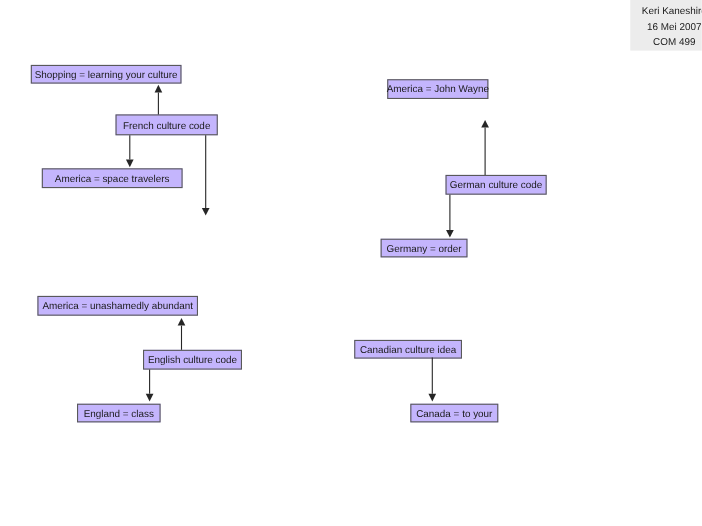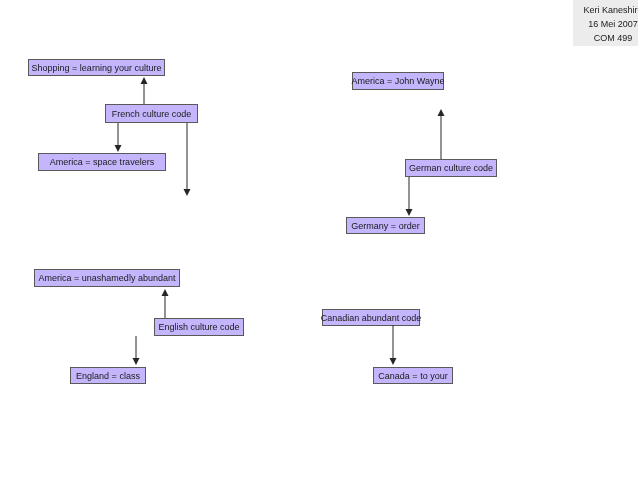--- a/index.html
+++ b/index.html
@@ -39,21 +39,21 @@
     text-align: center;
   }
   .n-shopping         { left: 28px;  top: 59px;  width: 137px; height: 17px; }
   .n-french           { left: 105px; top: 104px; width: 93px;  height: 19px; }
   .n-america-space    { left: 38px;  top: 153px; width: 128px; height: 18px; }
   .n-france-idea      { left: 178px; top: 197px; width: 69px;  height: 18px; }
   .n-america-wayne    { left: 352px; top: 72px;  width: 92px; height: 18px; }
   .n-german           { left: 405px; top: 159px; width: 92px;  height: 18px; }
   .n-germany-order    { left: 346px; top: 217px; width: 79px;  height: 17px; }
   .n-america-abundant { left: 34px;  top: 269px; width: 146px; height: 18px; }
-  .n-english          { left: 130px; top: 318px; width: 90px;  height: 18px; margin-left: 24px; }
+  .n-english          { left: 130px; top: 318px; width: 90px;  height: 18px; }
   .n-england-class    { left: 70px;  top: 367px; width: 76px;  height: 17px; text-align: right; }
   .n-canadian         { left: 322px; top: 309px; width: 98px;  height: 17px; }
   .n-canada-keep      { left: 373px; top: 367px; width: 80px;  height: 17px; }
   .arrow-layer {
     position: absolute;
     left: 0; top: 0;
     pointer-events: none;
   }
   .arrow-layer line { stroke: #262626; stroke-width: 1; }
   .arrow-layer polygon { fill: #262626; }
@@ -90,21 +90,21 @@
   <div class="node n-america-abundant">
     <span>America = unashamedly abundant</span>
   </div>
   <div class="node n-english">
     <span>English culture code</span>
   </div>
   <div class="node n-england-class">
     <span>England = class</span>
   </div>
   <div class="node n-canadian">
-    <span>Canadian abundant code</span>
+    <span>Canadian culture idea</span>
   </div>
   <div class="node n-canada-keep">
     <span>Canada = to your</span>
   </div>
 
   <svg class="arrow-layer" width="638" height="478" viewBox="0 0 638 478">
     <g>
       <line x1="144" y1="84" x2="144" y2="104"></line>
       <polygon points="144,77 140.5,84 147.5,84"></polygon>
     </g>

